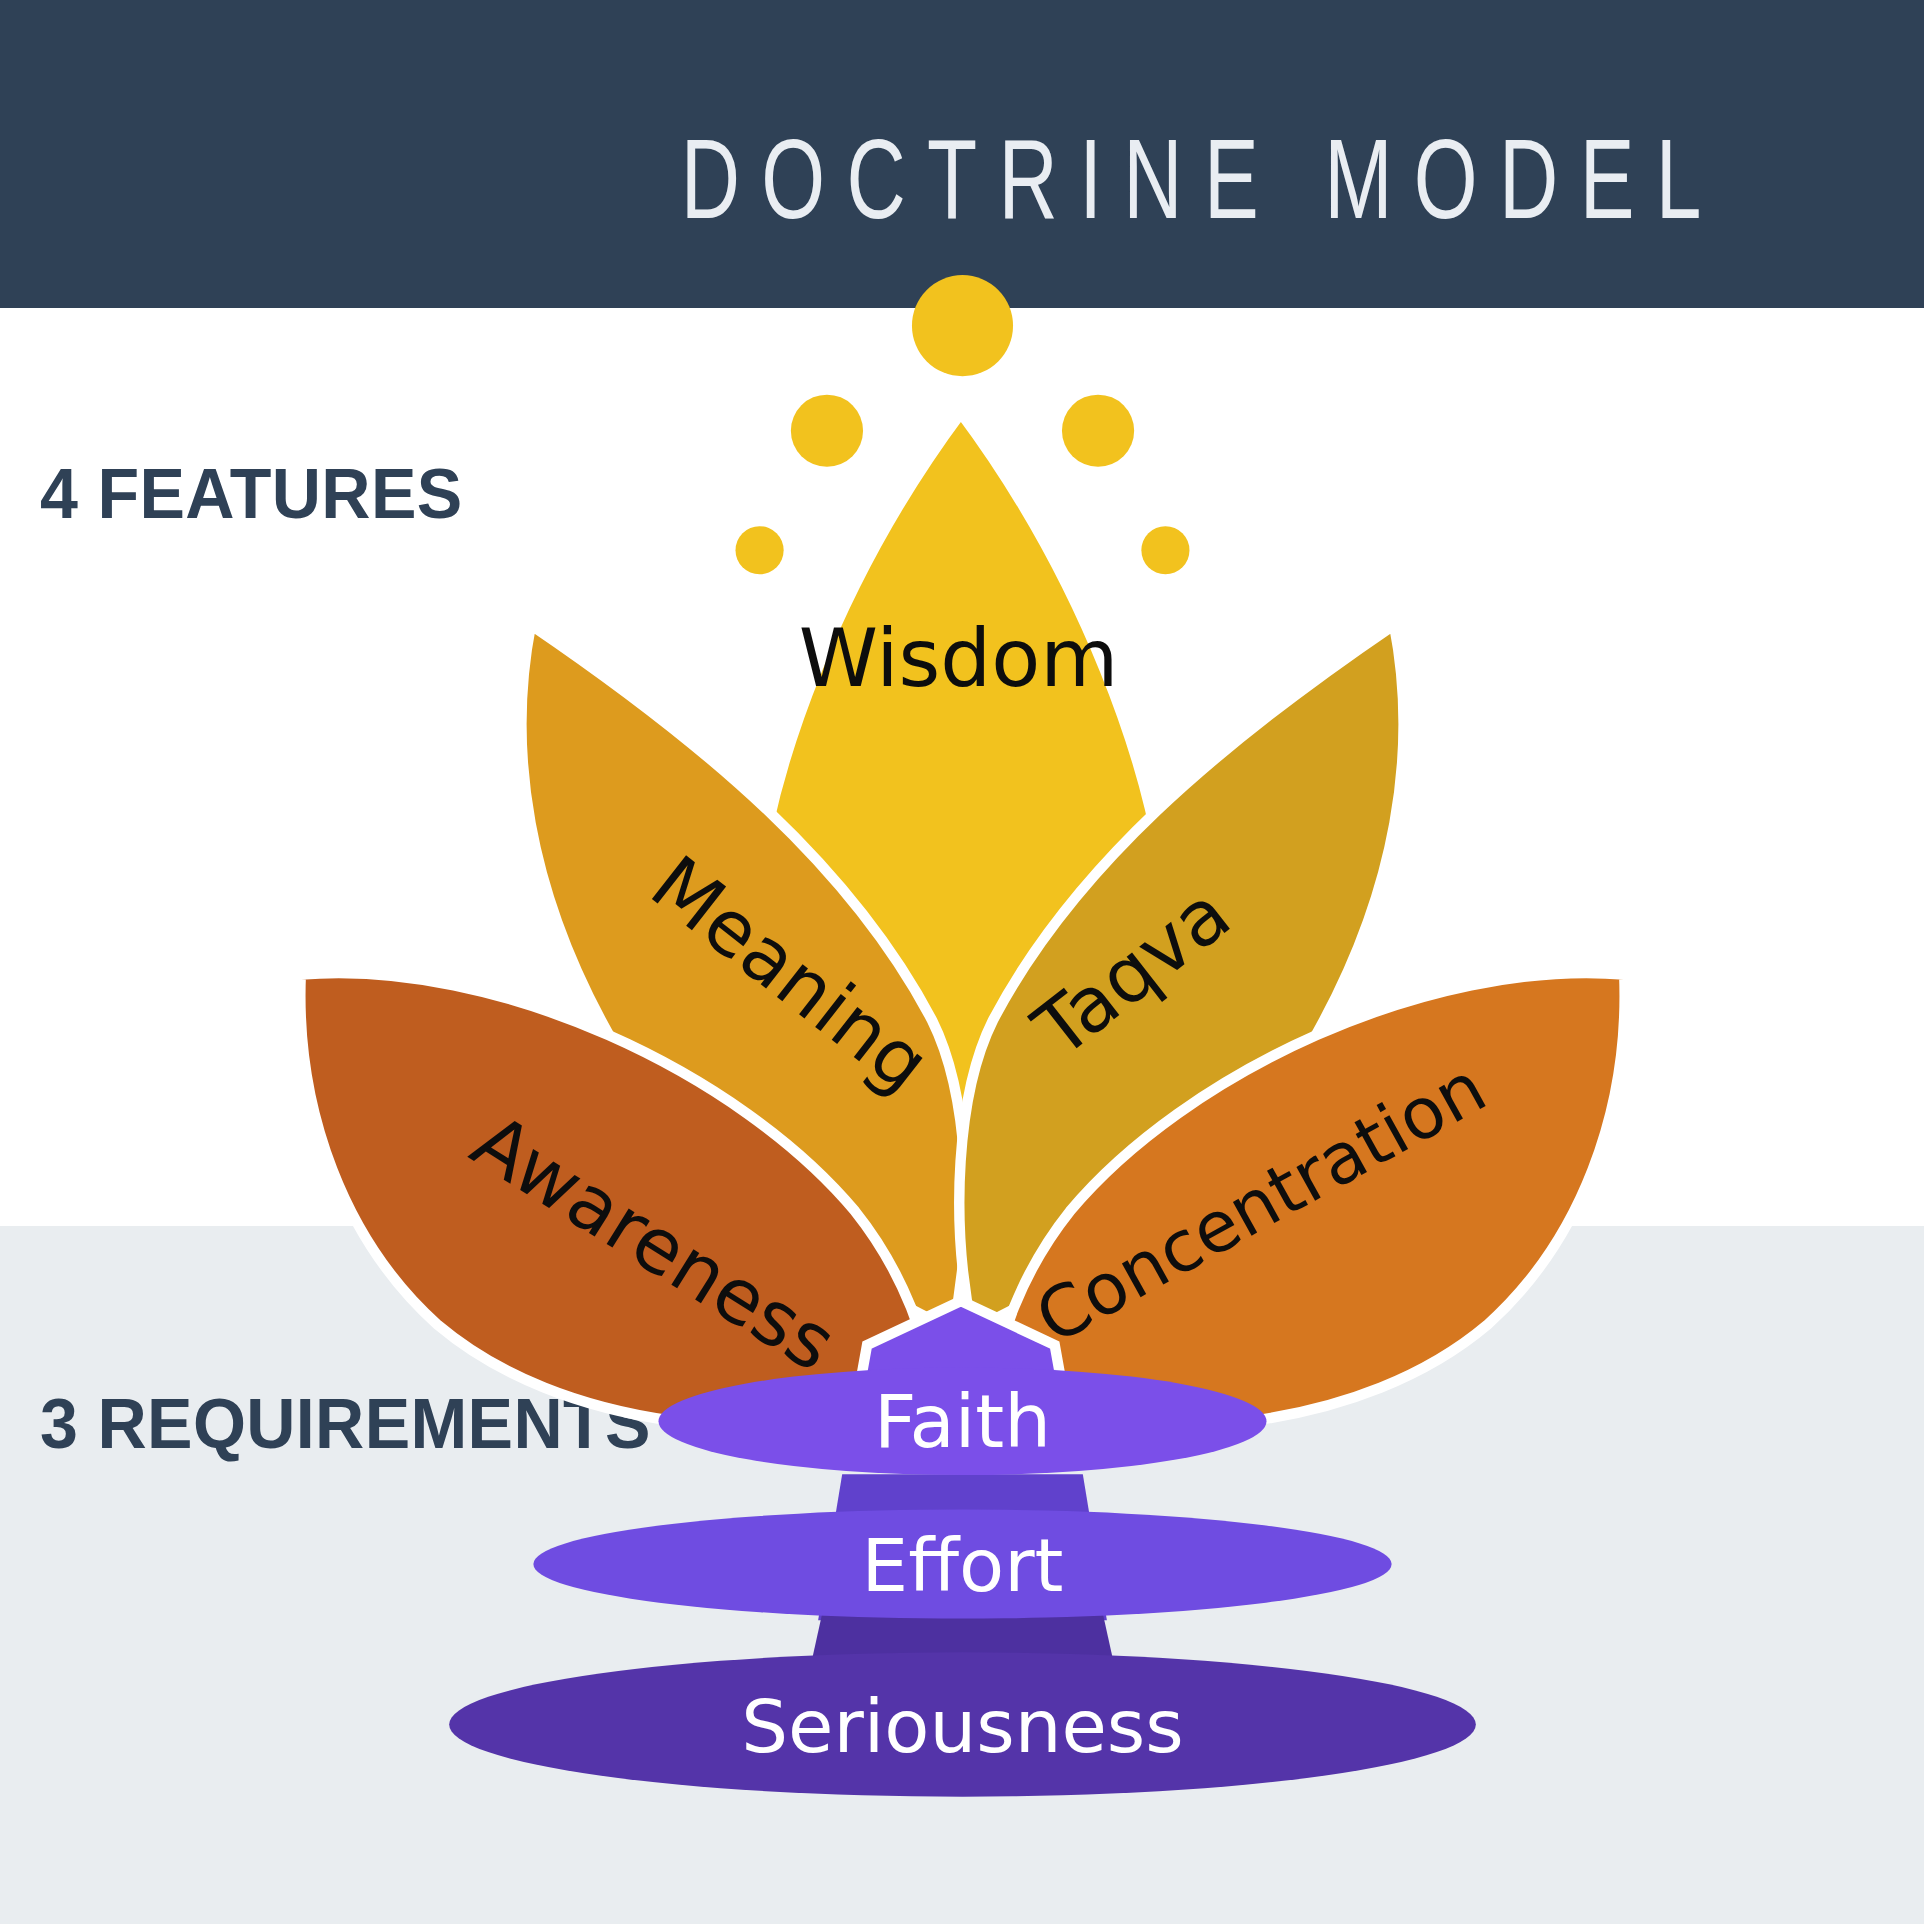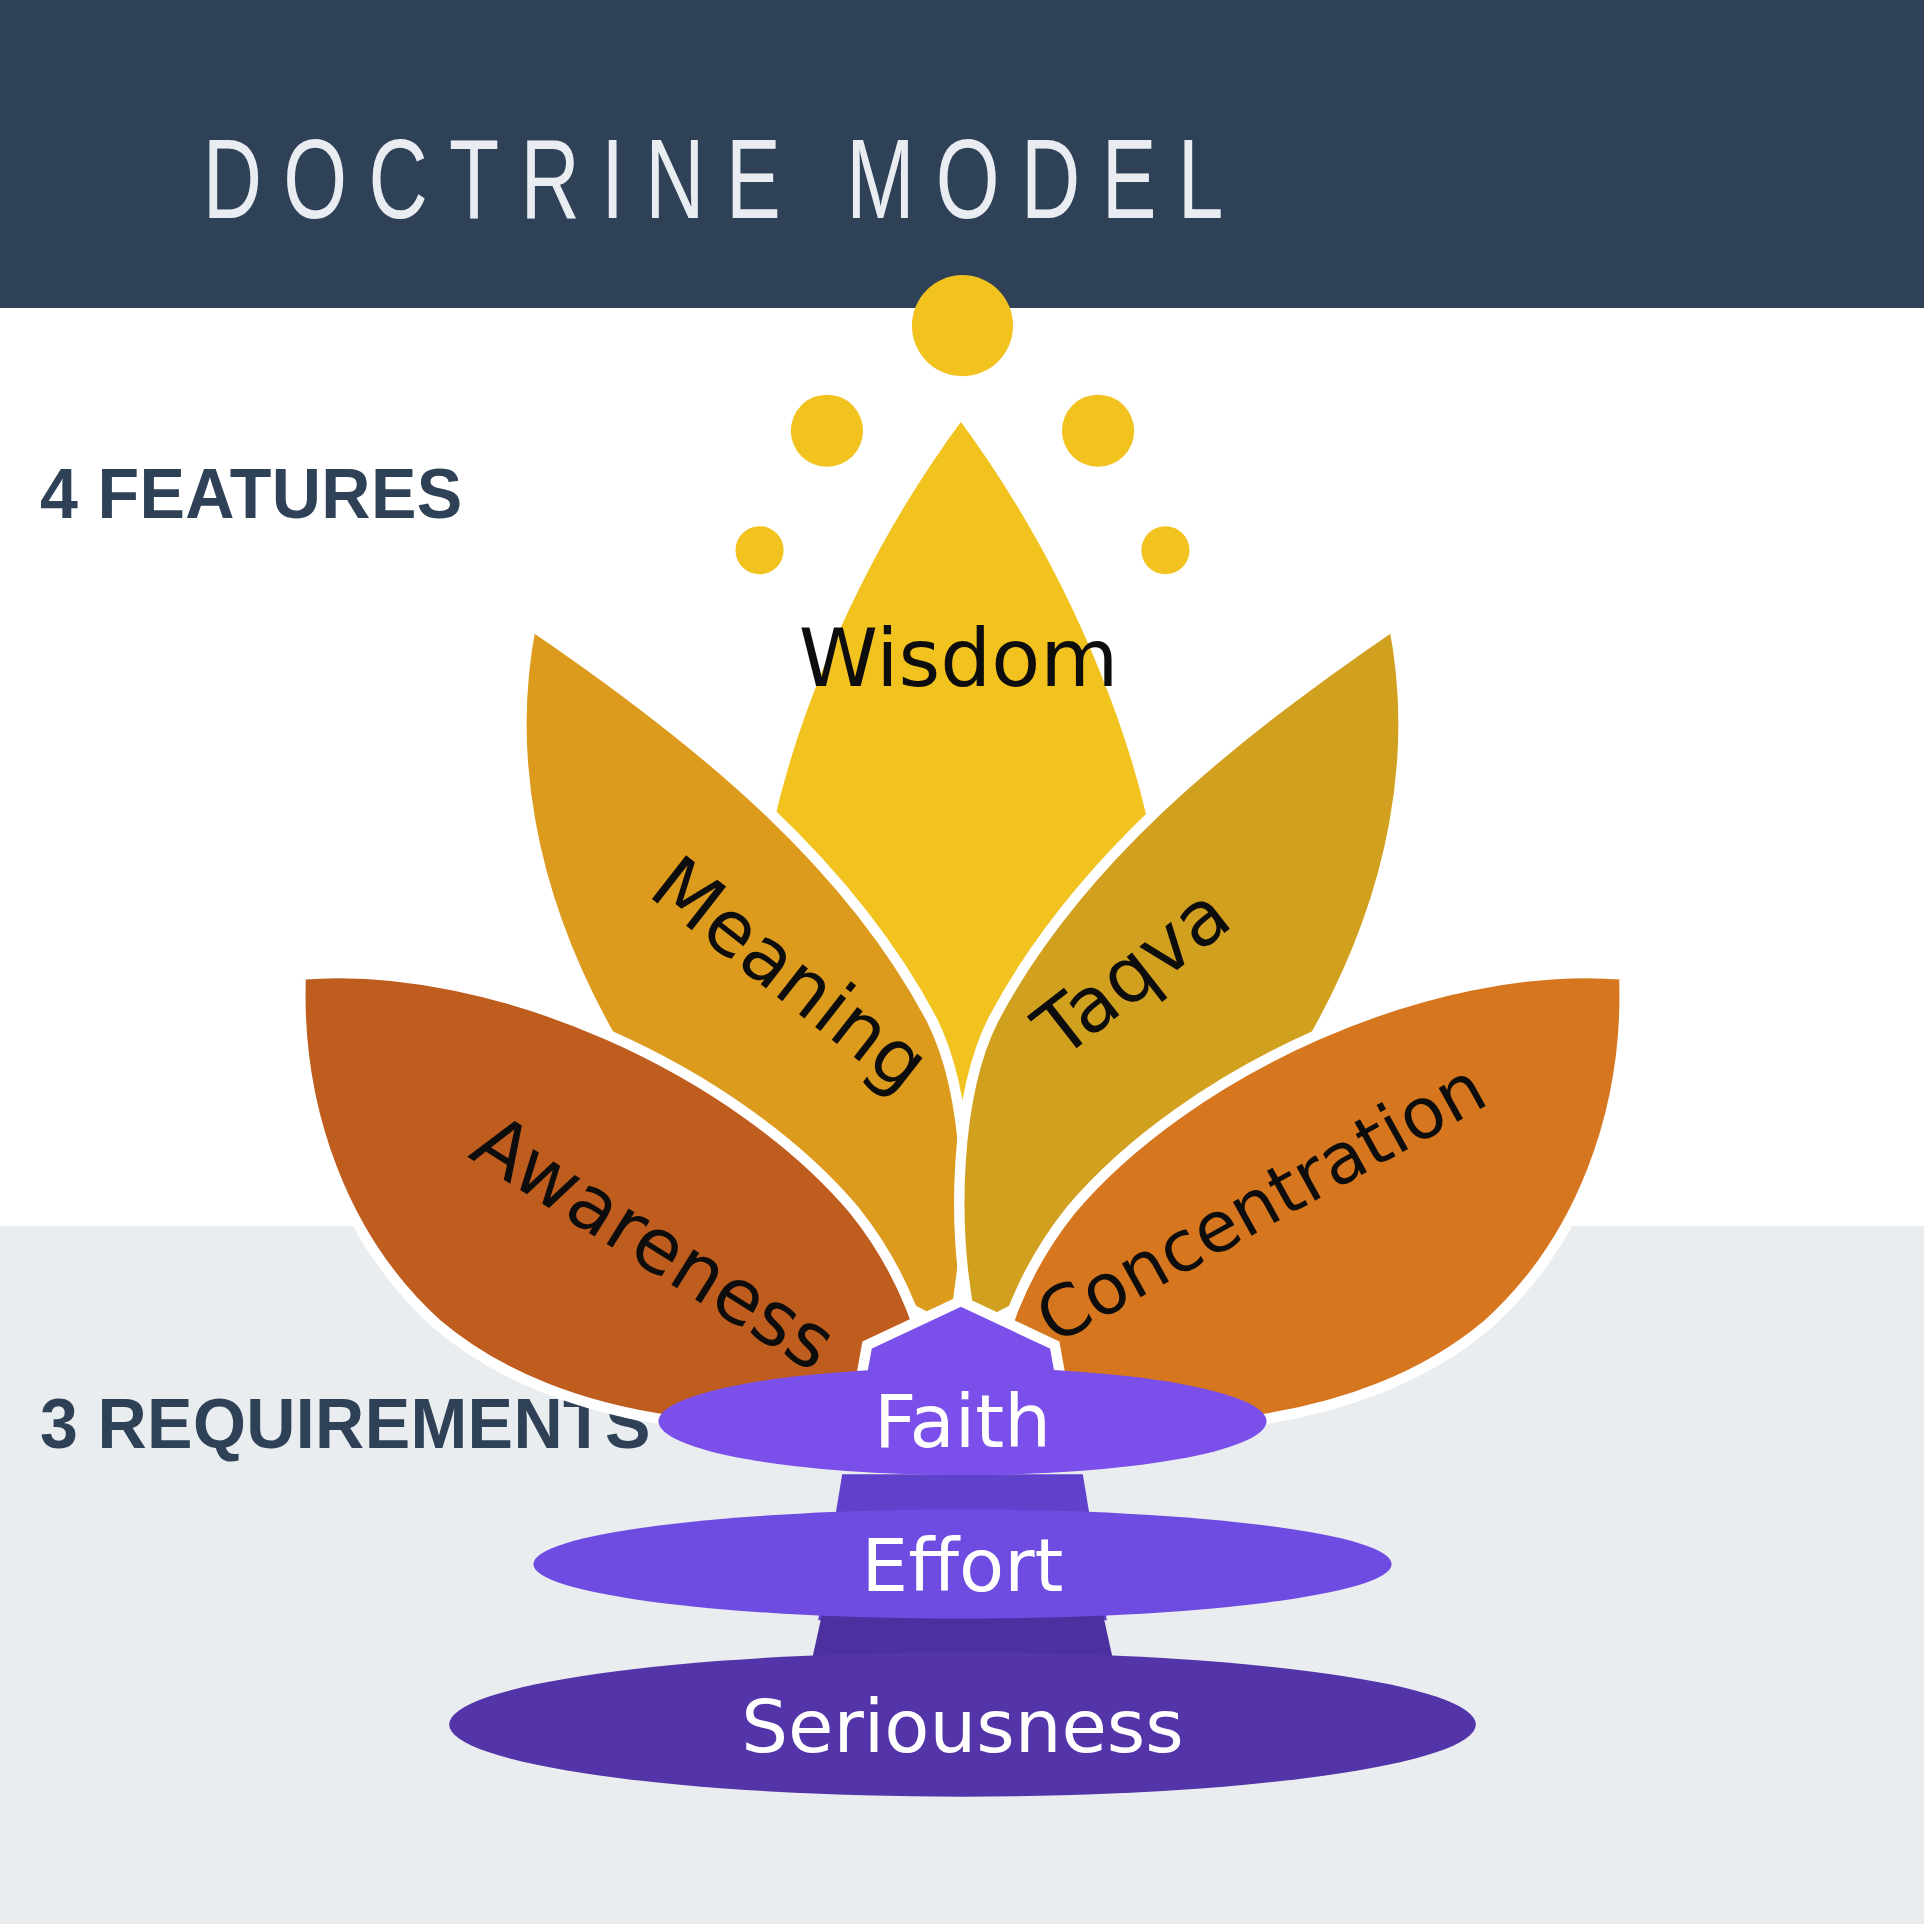--- a/index.html
+++ b/index.html
@@ -5,21 +5,21 @@
   html,body{margin:0;padding:0;background:#fff;}
   .canvas{
     position:relative;width:1925px;height:1925px;overflow:hidden;
     font-family:"Liberation Sans",sans-serif;background:#ffffff;
   }
   .band{position:absolute;left:0;width:100%;}
   .band-header{top:0;height:308px;}
   .band-lower{top:1226px;height:699px;}
   .title-wrap{
     position:absolute;top:122px;left:0;width:100%;
-    text-align:left;line-height:1;
+    text-align:right;line-height:1;
   }
   .title-text{
     display:inline-block;font-size:114px;font-weight:500;
     letter-spacing:0.26em;transform:scaleX(0.72);transform-origin:50% 50%;
     white-space:nowrap;
   }
   .side-label{
     position:absolute;left:40px;line-height:1;font-size:71px;font-weight:700;
     letter-spacing:0.005em;transform:scaleX(0.96);transform-origin:0 50%;
     white-space:nowrap;

